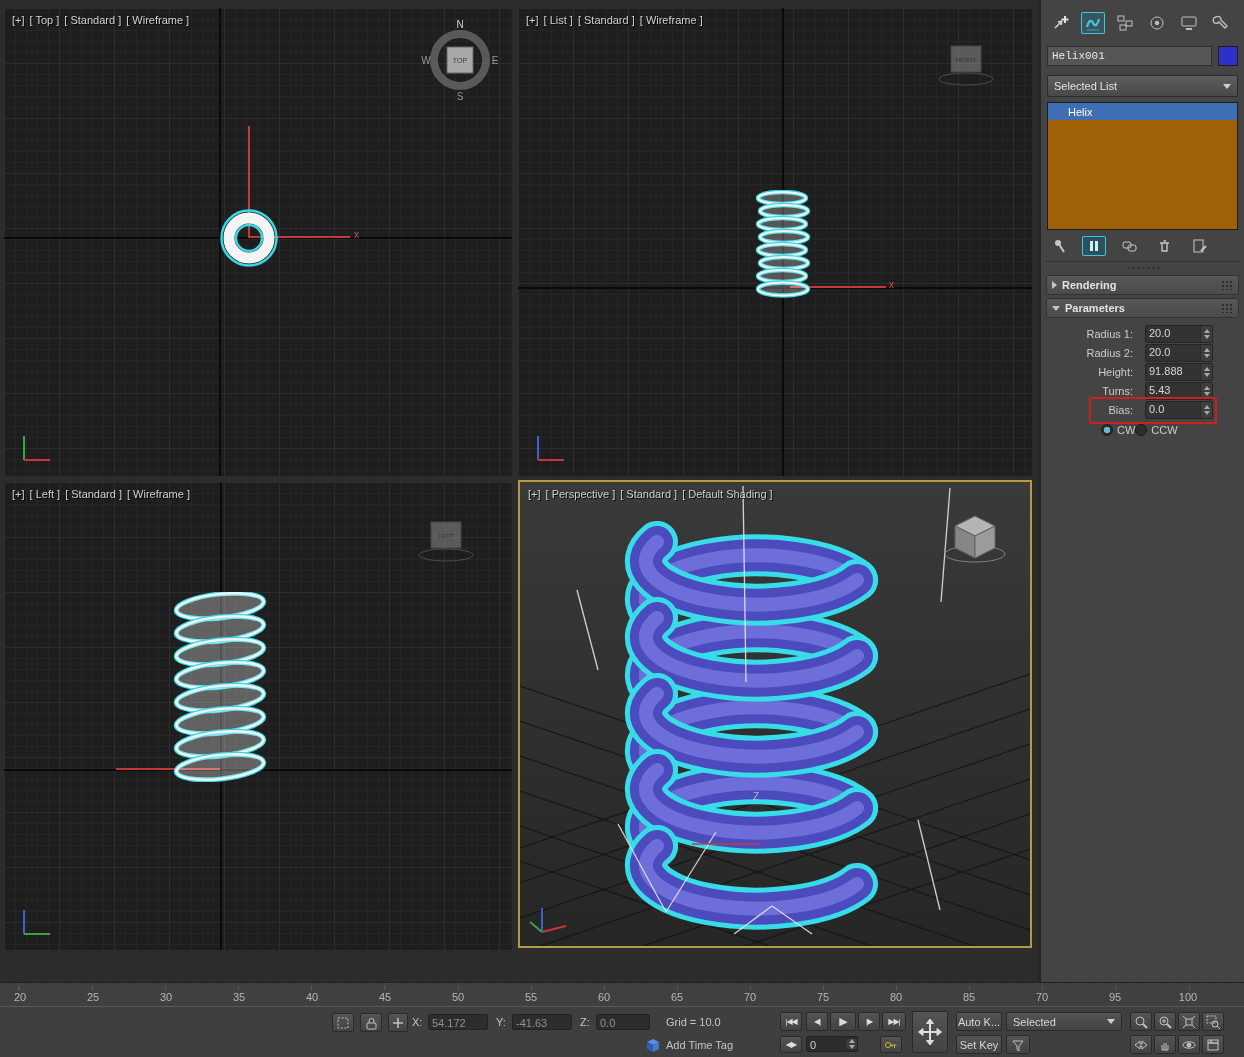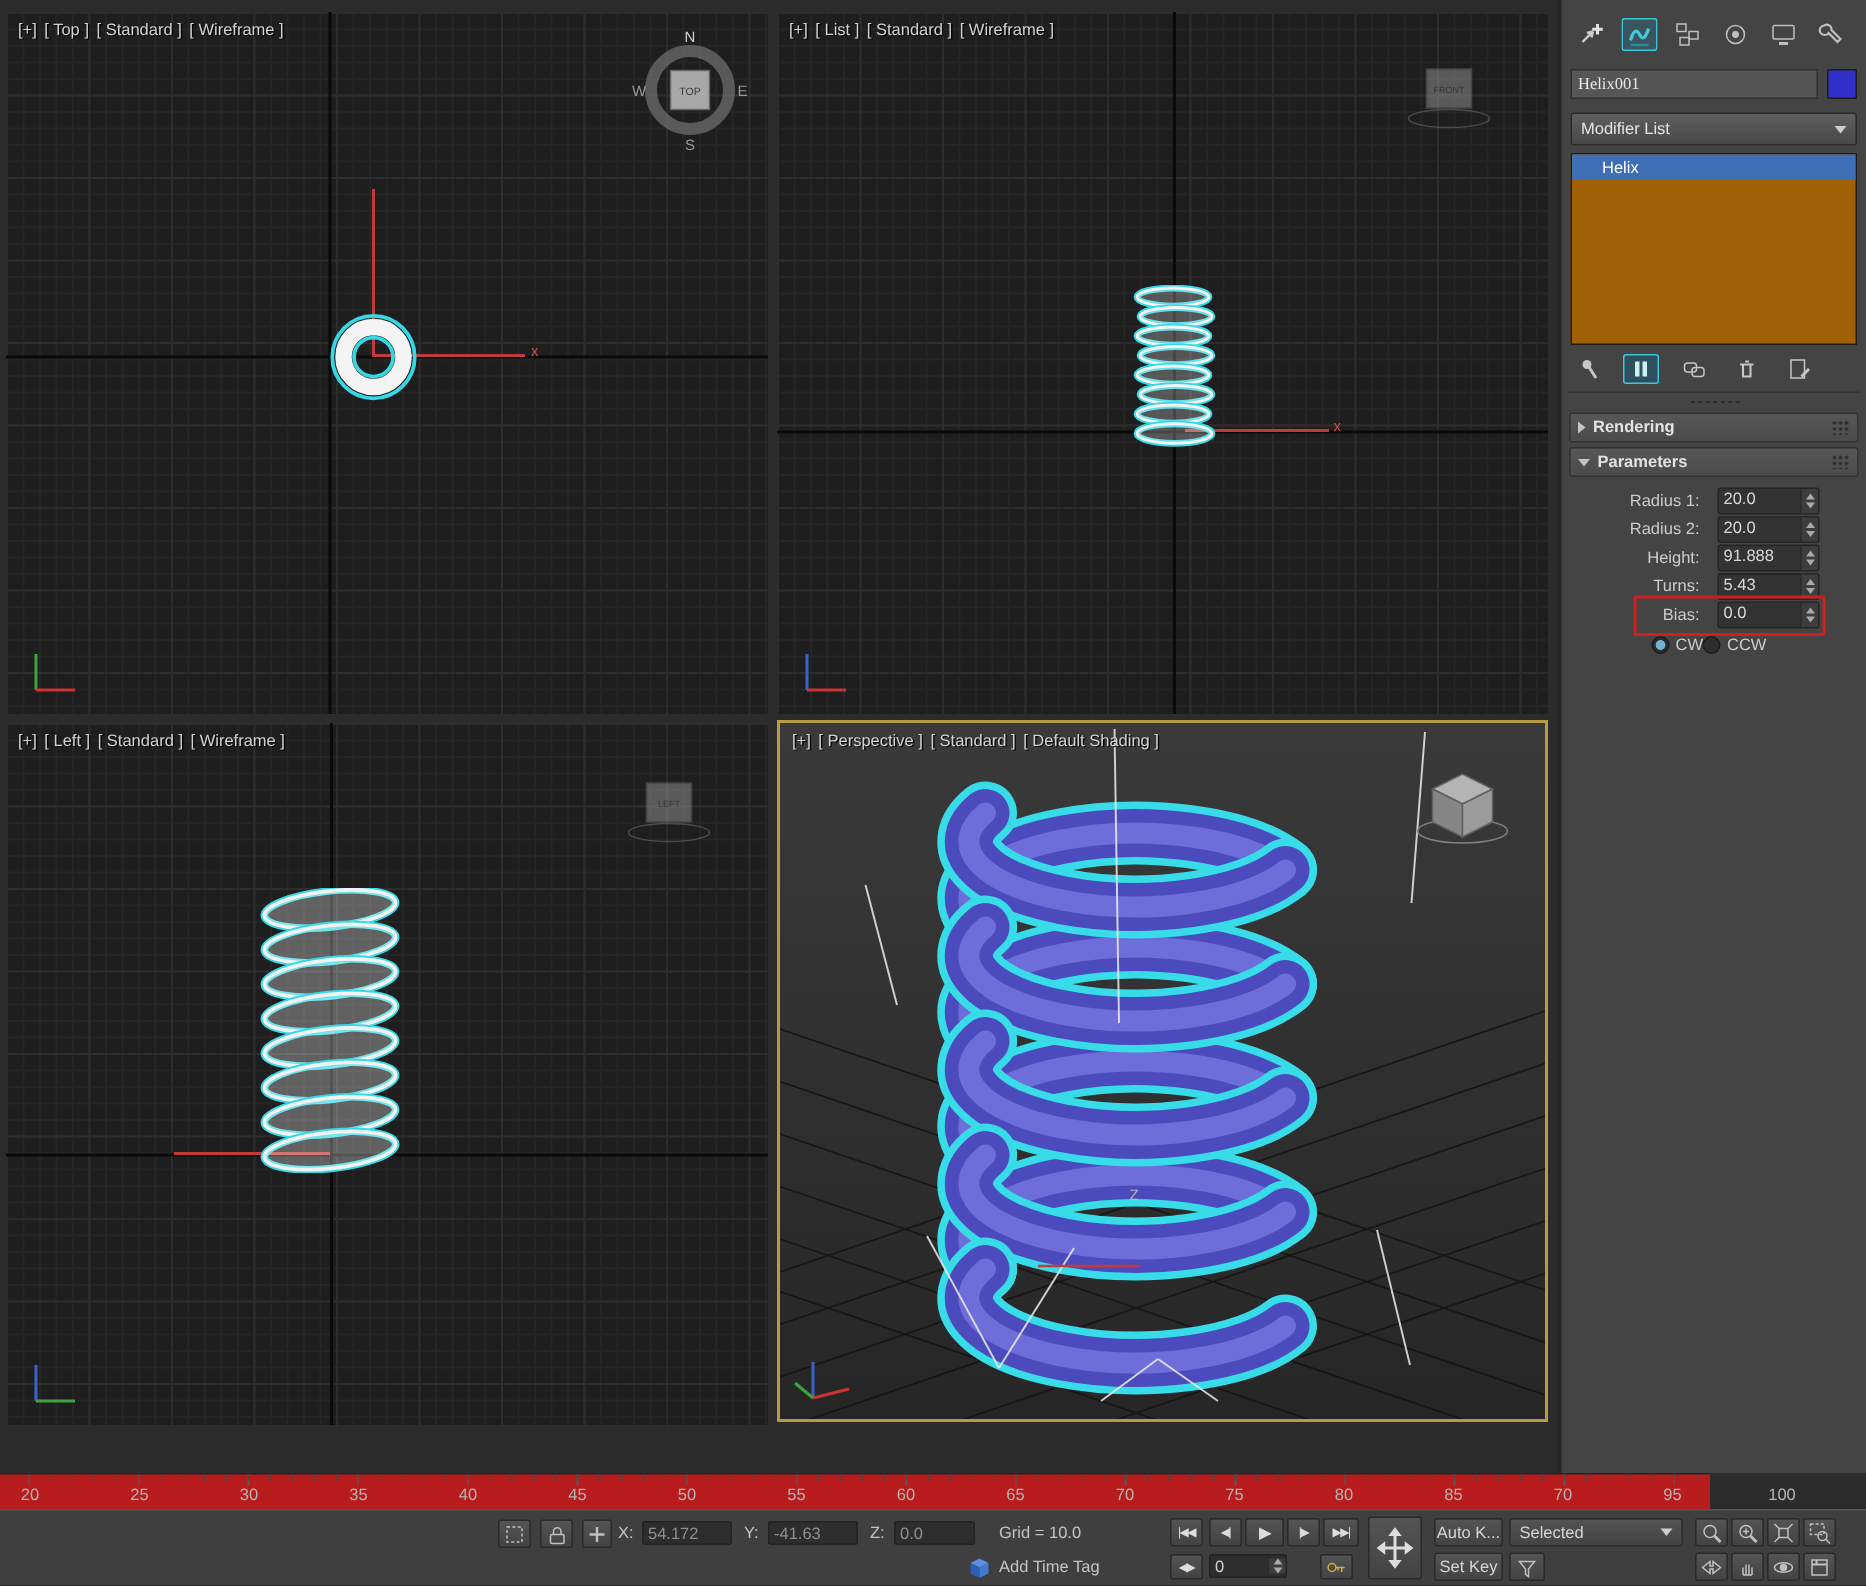--- a/index.html
+++ b/index.html
@@ -24,21 +24,21 @@
   .axis-x{position:absolute;color:#d24a4a;font-size:10px;z-index:4;}
   svg{display:block;}
   
   #cpanel{position:absolute;left:1038px;top:0;width:206px;height:982px;background:#444;
           border-left:3px solid #262626;box-sizing:border-box;padding:0 4px;font-size:11px;}
   .cp-tabs{display:flex;gap:8px;padding:12px 4px 6px;}
   .cp-tab{width:24px;height:22px;display:flex;align-items:center;justify-content:center;border-radius:2px;}
   .cp-tab.active{background:#3a5560;box-shadow:0 0 0 1px #3ec7d8 inset;}
   .cp-name-row{display:flex;gap:6px;align-items:center;margin:6px 2px 0;}
   .name-input{flex:1;height:18px;background:#565656;border:1px solid #2e2e2e;color:#e8e8e8;
-              font-family:Liberation Serif, serif;font-size:11px;padding:0 4px;}
+              font-family:Liberation Mono, monospace;font-size:11px;padding:0 4px;}
   .swatch{width:18px;height:18px;background:#3030c8;border:1px solid #1c1c1c;}
   .dd{margin:9px 2px 0;height:20px;background:linear-gradient(#5e5e5e,#494949);border:1px solid #2b2b2b;
       border-radius:2px;display:flex;align-items:center;padding:0 6px;color:#e4e4e4;}
   .dd .grow{flex:1;}
   .caret{width:0;height:0;border-left:4px solid transparent;border-right:4px solid transparent;
          border-top:5px solid #cfcfcf;}
   .stack{margin:5px 2px 0;height:126px;background:#a16207;border:1px solid #1d1d1d;}
   .stack-row{height:17px;display:flex;align-items:center;padding-left:20px;color:#fff;background:#3e6fb5;}
   .stack-tools{display:flex;gap:11px;align-items:center;padding:6px 2px 5px;border-bottom:1px solid #353535;}
   .stool{width:24px;height:20px;display:flex;align-items:center;justify-content:center;border-radius:2px;}
@@ -62,21 +62,21 @@
   .spin i.up{border-bottom:4px solid #a9a9a9;}
   .spin i.dn{border-top:4px solid #a9a9a9;}
   .bias-box{position:absolute;left:44px;top:-3px;width:124px;height:23px;border:2px solid #d01f1f;
             border-radius:2px;pointer-events:none;z-index:3;}
   .dirrow{display:flex;padding-left:56px;margin-top:5px;align-items:center;}
   .radio{display:flex;align-items:center;}
   .rb{width:10px;height:10px;border-radius:50%;background:#2d2d2d;border:1px solid #1c1c1c;margin-right:4px;}
   .rb.on{background:radial-gradient(circle,#6fb3d2 0 3px,#2d2d2d 3.5px);}
   .radio em{font-style:normal;color:#ccc;}
   
-  #ruler{position:absolute;left:0;top:982px;width:1140px;height:24px;background:#b91c1c;border-top:1px solid #222;}
+  #ruler{position:absolute;left:0;top:982px;width:1244px;height:24px;background:#404040;border-top:1px solid #222;}
   #ruler .major{position:absolute;left:0;top:0;right:0;height:7px;
     background:repeating-linear-gradient(90deg,#5a5a5a 0 1px,transparent 1px 73.1px);background-position:19px 0;}
   #ruler .minor{position:absolute;left:0;top:0;right:0;height:4px;
     background:repeating-linear-gradient(90deg,#484848 0 1px,transparent 1px 14.62px);background-position:19px 0;}
   .ruler-nums{position:absolute;top:8px;left:6px;width:1196px;display:flex;justify-content:space-between;}
   .ruler-nums span{min-width:28px;text-align:center;font-size:11px;color:#b5b5b5;}
   #statusbar{position:absolute;left:0;top:1006px;width:1244px;height:51px;background:#3f3f3f;border-top:1px solid #585858;font-size:11px;}
   .btn{position:absolute;background:linear-gradient(#545454,#434343);border:1px solid #2a2a2a;border-radius:2px;
        color:#d6d6d6;display:flex;align-items:center;justify-content:center;box-sizing:border-box;}
   .glyph{font-size:8px;letter-spacing:-1px;color:#ddd;}
@@ -343,21 +343,21 @@
           </svg>
       </div>
     </div>
 
     <div class="cp-name-row">
       <input class="name-input" readonly="" value="Helix001" style="">
       <div class="swatch"></div>
     </div>
 
     <div class="dd">
-      <span class="grow">Modifier List</span>
+      <span class="grow">Selected List</span>
       <span class="caret"></span>
     </div>
 
     <div class="stack">
       <div class="stack-row">
         <span>Helix</span>
       </div>
     </div>
 
     <div class="stack-tools">

